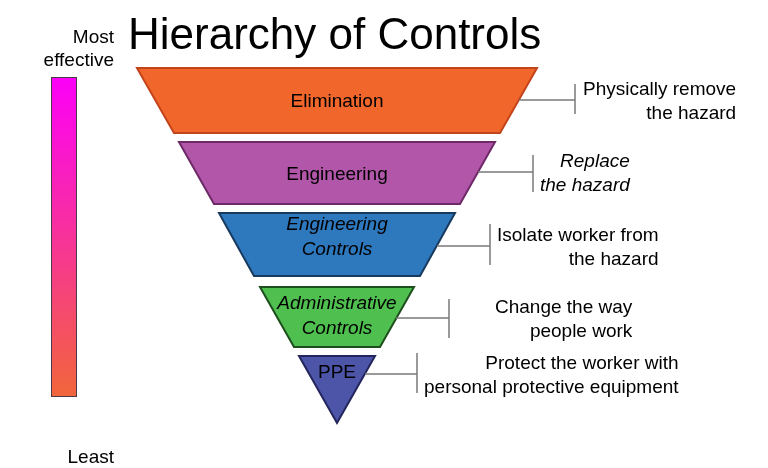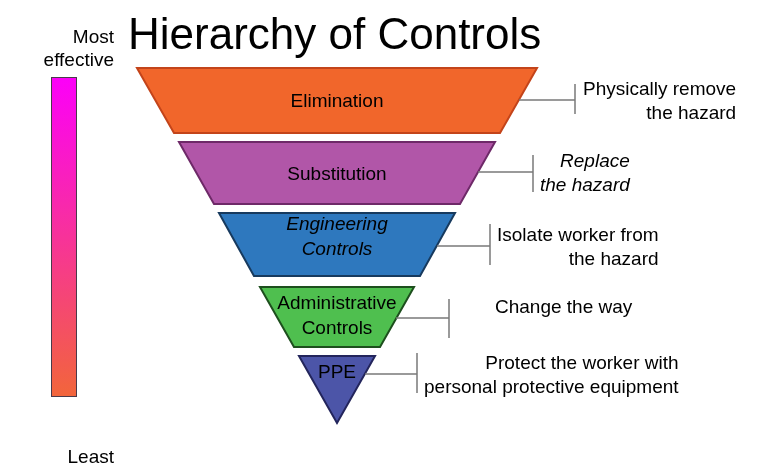--- a/index.html
+++ b/index.html
@@ -83,38 +83,39 @@
     <polygon points="299,356 375,356 337,423" stroke-width="2" fill="#4C55A8" stroke="#23255C"></polygon>
 
     <path d="M519,100 H575 M575,84 V114" fill="none" stroke-width="1.5" stroke="#7A7A7A"></path>
     <path d="M478,172 H533 M533,155 V192" fill="none" stroke-width="1.5" stroke="#7A7A7A"></path>
     <path d="M437,246 H490 M490,224 V265" fill="none" stroke-width="1.5" stroke="#7A7A7A"></path>
     <path d="M396,318 H449 M449,299 V338" fill="none" stroke-width="1.5" stroke="#7A7A7A"></path>
     <path d="M365,374 H417 M417,353 V393" fill="none" stroke-width="1.5" stroke="#7A7A7A"></path>
   </svg>
 
   <div class="shape-label" style="top:100px; width:300px;">Elimination</div>
-  <div class="shape-label" style="top:173px; width:300px;">Substitution</div>
+  <div class="shape-label" style="top:173px; width:300px;">Engineering</div>
   <div class="shape-label" style="top:236px; width:150px;font-style:italic;">Engineering Controls</div>
-  <div class="shape-label" style="top:315px; width:170px;">Administrative Controls</div>
+  <div class="shape-label" style="top:315px; width:170px;font-style:italic;">Administrative Controls</div>
   <div class="shape-label" style="top:371px; width:100px;">PPE</div>
 
   <div class="annotation" style="left:583px; top:77px;">
     <div>Physically remove</div>
     <div>the hazard</div>
   </div>
   <div class="annotation" style="left:540px; top:149px;font-style:italic;">
     <div>Replace</div>
     <div>the hazard</div>
   </div>
   <div class="annotation" style="left:497px; top:223px;">
     <div>Isolate worker from</div>
     <div>the hazard</div>
   </div>
   <div class="annotation" style="left:455px; top:295px;margin-left:40px;">
     <div>Change the way</div>
+    <div>people work</div>
   </div>
   <div class="annotation" style="left:424px; top:351px;">
     <div>Protect the worker with</div>
     <div>personal protective equipment</div>
   </div>
 
 </div>
 
 </body></html>

